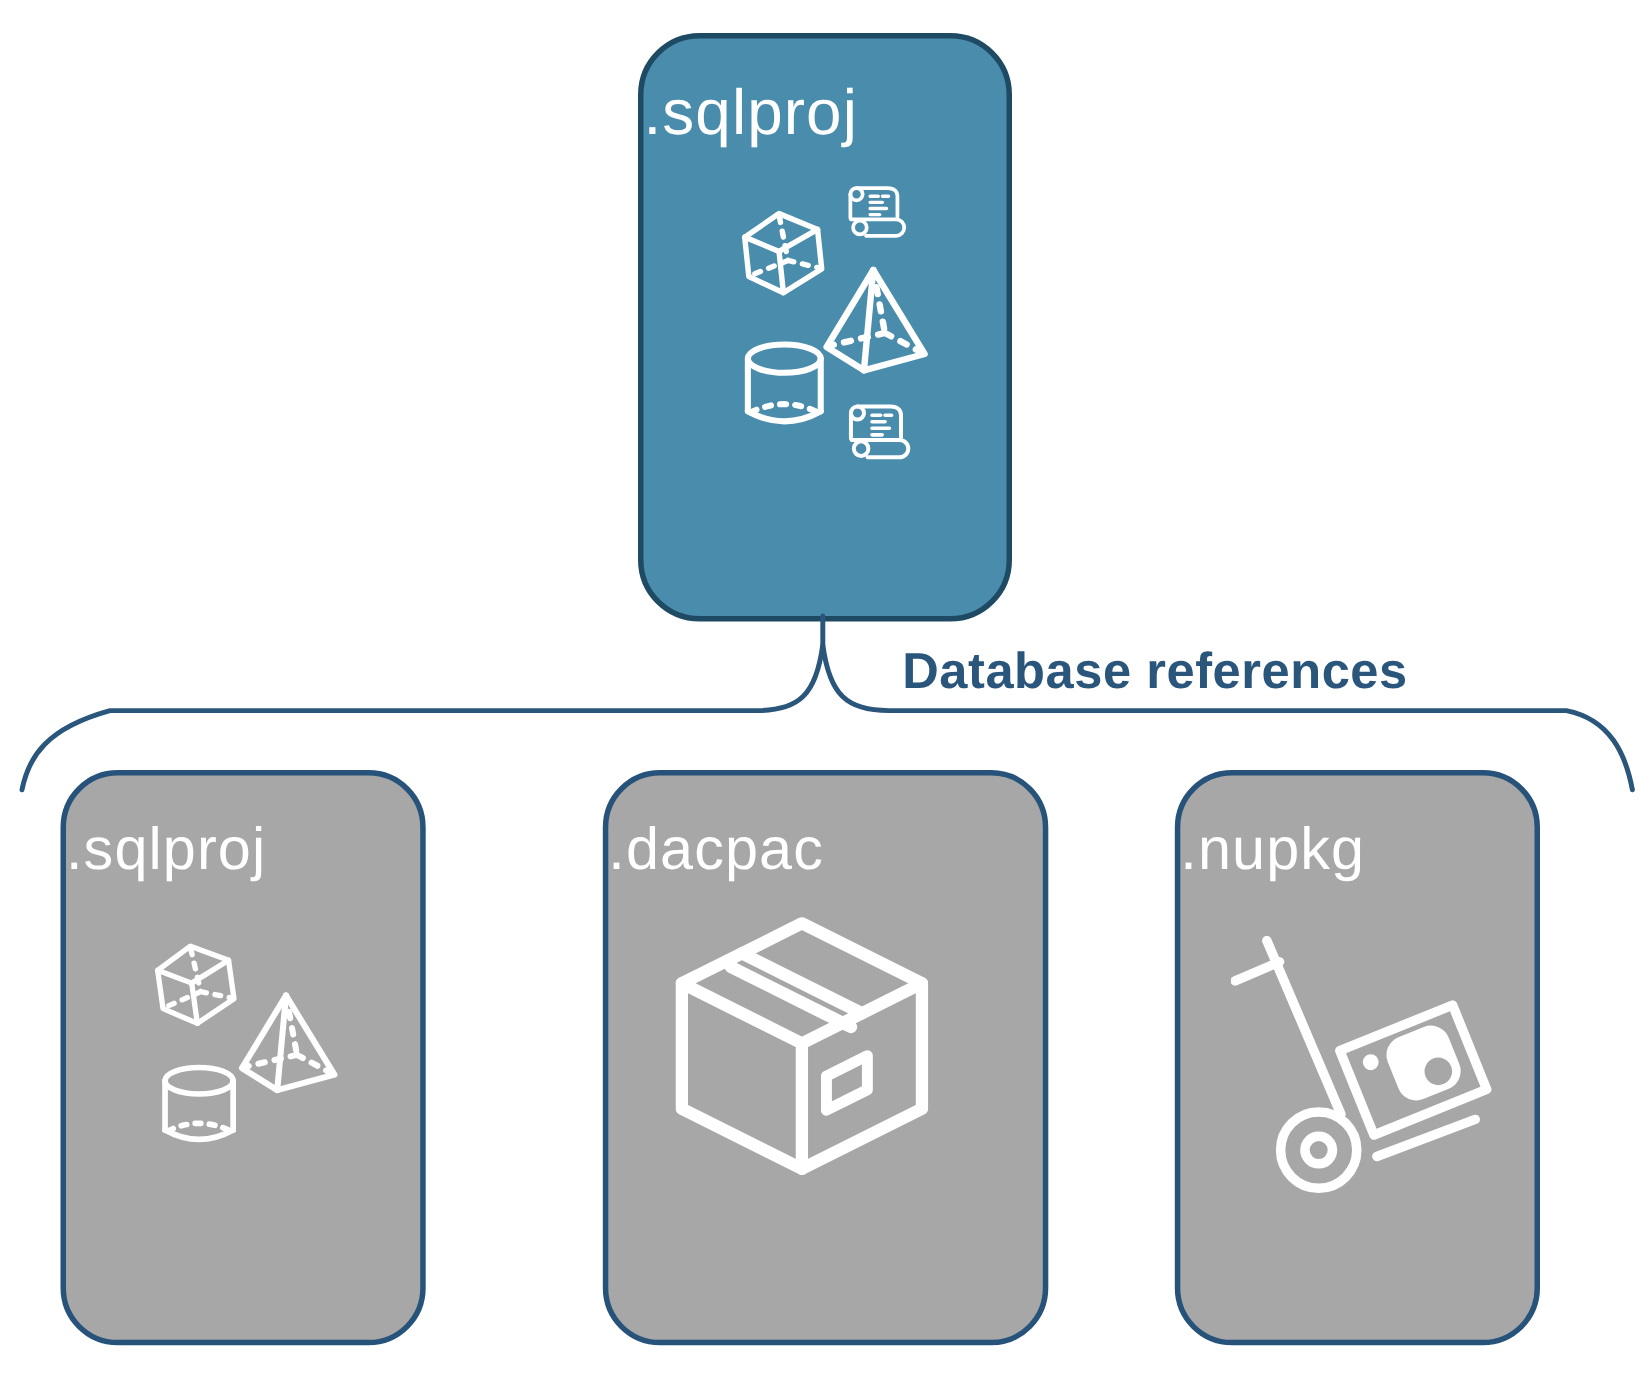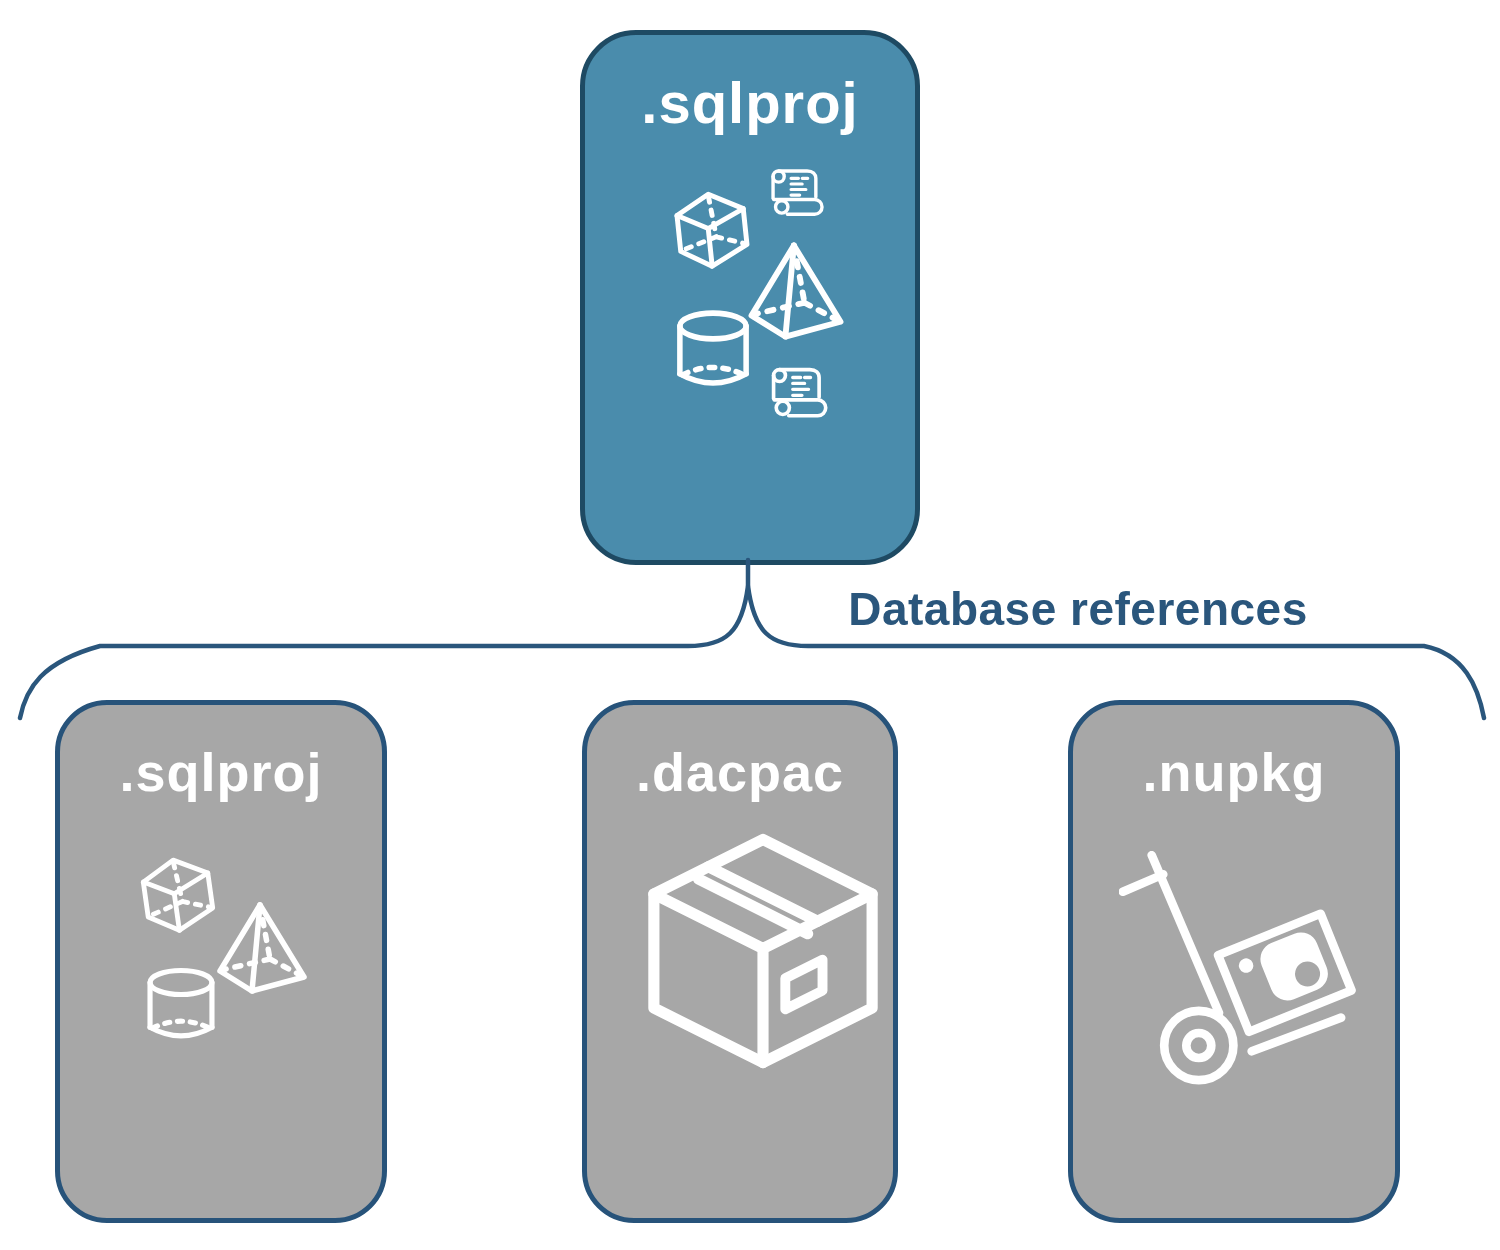--- a/index.html
+++ b/index.html
@@ -10,34 +10,34 @@
   .node{position:absolute;box-sizing:border-box;border-radius:56px;}
   .node-root{
     left:580px;top:30px;width:340px;height:535px;
     background:#4A8CAC;border:5px solid #1E4A63;
   }
   .node-child{
     width:332px;height:523px;top:700px;
     background:#A7A7A7;border:5px solid #27537A;border-radius:52px;
   }
   #child-sqlproj{left:55px;}
-  #child-dacpac{left:582px;width:316px;}
+  #child-dacpac{left:548px;width:405px;}
   #child-nupkg{left:1068px;}
   .node-title{
-    display:block;text-align:center;color:#ffffff;font-weight:bold;
+    display:block;color:#ffffff;font-weight:normal;
     letter-spacing:1px;margin:0;
   }
   .node-root .node-title{font-size:58px;padding-top:34px;}
   .node-child .node-title{font-size:54px;padding-top:36px;}
   .icon{position:absolute;color:#ffffff;}
   .tilt6{transform:rotate(-6deg);}
   .tilt8{transform:rotate(-8deg);}
   #connector-svg{position:absolute;left:0;top:540px;width:1500px;height:210px;}
   #connector-label{
-    position:absolute;left:838px;top:584px;width:480px;
+    position:absolute;left:810px;top:584px;width:480px;
     text-align:center;font-size:46px;line-height:50px;font-weight:bold;
     color:#2A567C;letter-spacing:0.5px;
   }
 </style>
 </head>
 <body>
 
 <svg width="0" height="0" style="position:absolute" aria-hidden="true">
   <defs>
     <symbol id="sym-cube" viewBox="0 0 100 100">

